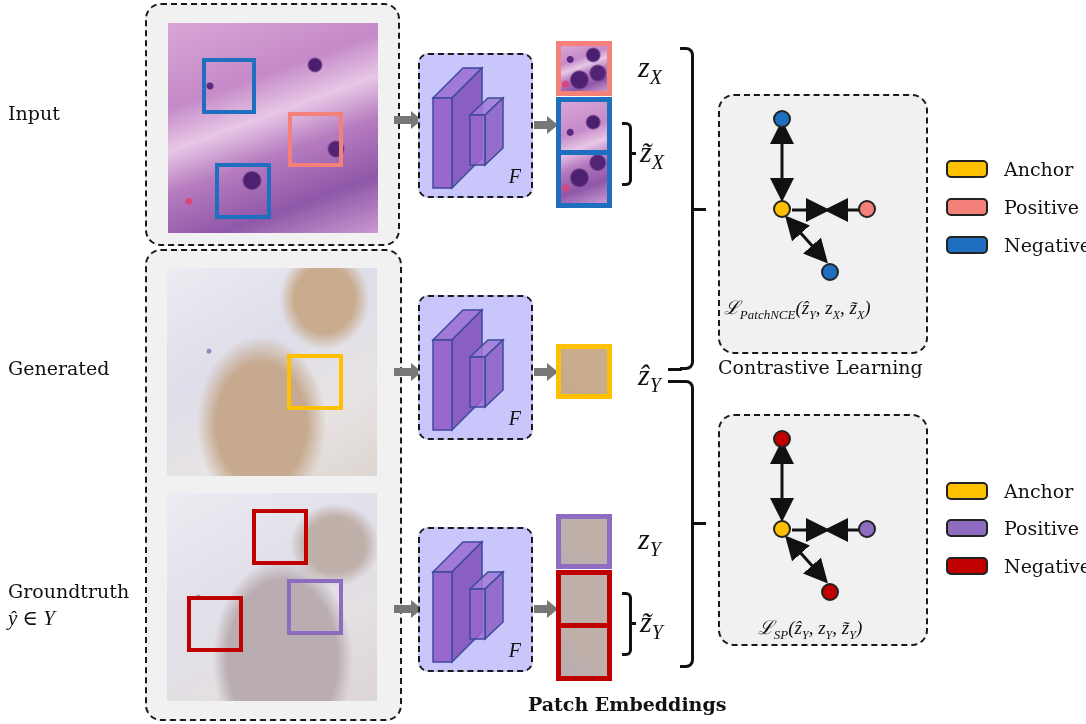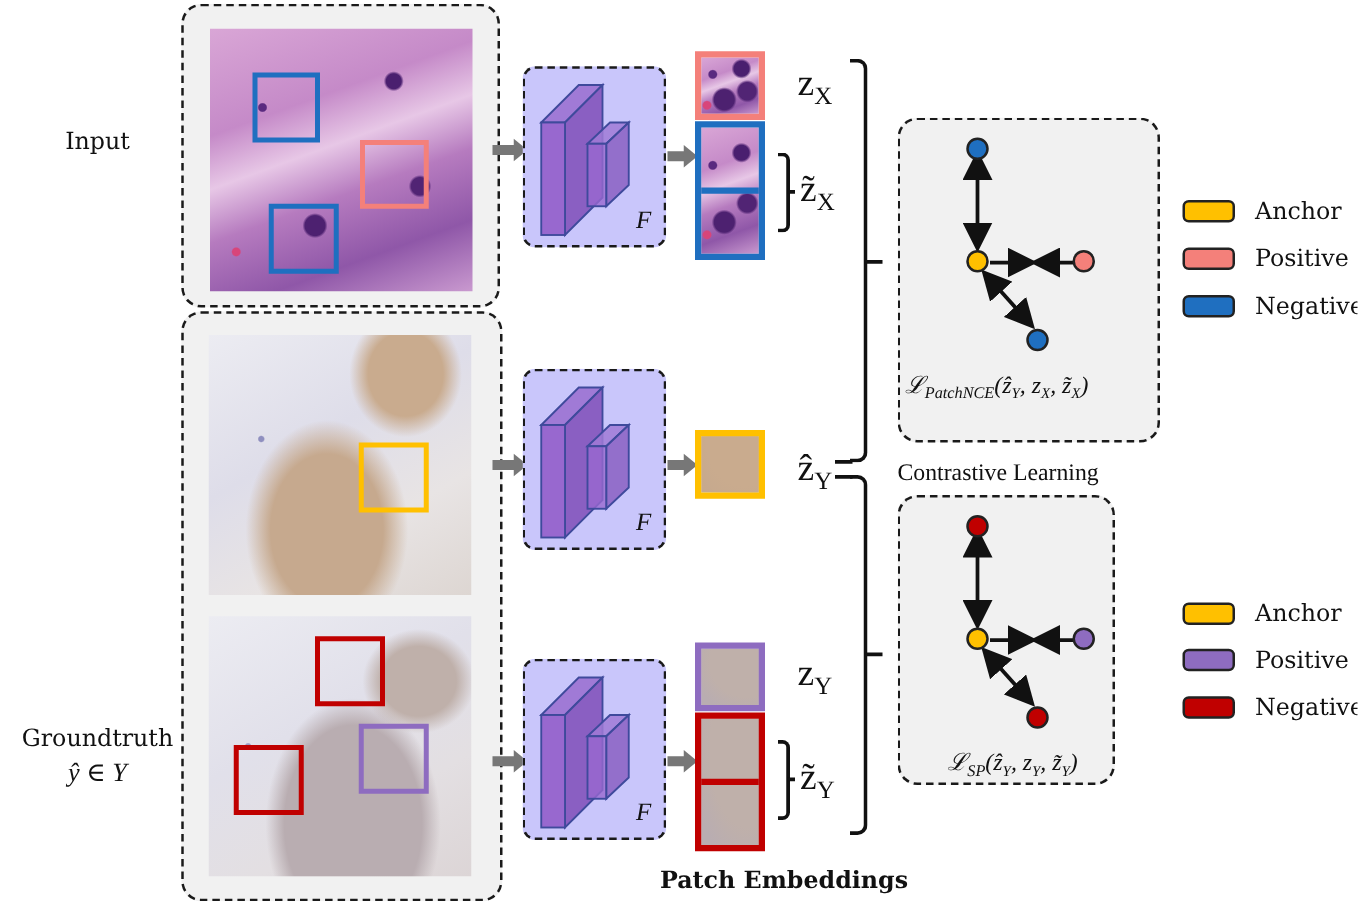--- a/index.html
+++ b/index.html
@@ -1,18 +1,18 @@
 <!DOCTYPE html>
 <html><head>
 <meta charset="utf-8">
 <style>
   html, body { margin:0; padding:0; background:#ffffff; }
   body { width:1086px; height:724px; position:relative; overflow:hidden;
          font-family:"DejaVu Serif", "Liberation Serif", serif; color:#111; }
-  .rowlabel { position:absolute; text-align:center; font-size:19px; line-height:27px; width:140px; }
+  .rowlabel { position:absolute; text-align:left; font-size:19px; line-height:27px; width:140px; }
   .rowlabel .math { font-style:italic; font-family:"Liberation Serif","DejaVu Serif",serif; font-size:21px; }
   .dash-panel { position:absolute; border:2.5px dashed #1a1a1a; border-radius:16px; background:#f1f1f1; box-sizing:border-box; }
   .tissue { position:absolute; overflow:hidden; }
   .he { background:
       radial-gradient(circle at 20% 30%, #5a2a80 0 3px, transparent 4px),
       radial-gradient(circle at 70% 20%, #4a1f6f 0 6px, transparent 8px),
       radial-gradient(circle at 80% 60%, #512474 0 7px, transparent 9px),
       radial-gradient(circle at 40% 75%, #4d2170 0 8px, transparent 10px),
       radial-gradient(circle at 10% 85%, #d8457a 0 3px, transparent 4px),
       linear-gradient(160deg, #d9a6d6 0%, #c58ac8 30%, #e7c7e6 45%, #b67bbf 60%, #8f57a8 80%, #c999cf 100%); }
@@ -26,39 +26,40 @@
       radial-gradient(ellipse at 80% 25%, #bfb0aa 0 30px, transparent 45px),
       radial-gradient(ellipse at 55% 80%, #b9adb1 0 55px, transparent 70px),
       radial-gradient(circle at 15% 50%, #9c9cc6 0 2px, transparent 3px),
       linear-gradient(150deg, #ececf2 0%, #e1e0ea 40%, #e3dfe2 70%, #dcd5d6 100%); }
   .roi { position:absolute; box-sizing:border-box; border-width:4px; border-style:solid; }
   .encoder { position:absolute; background:#c9c6fb; border:2.5px dashed #1a1a1a; border-radius:10px; box-sizing:border-box; }
   .enc-F { position:absolute; right:10px; bottom:8px; font-style:italic; font-size:20px; font-family:"Liberation Serif","DejaVu Serif",serif; }
   .arrow { position:absolute; height:8px; background:#777; }
   .arrow::after { content:""; position:absolute; right:-10px; top:-5px; border-left:11px solid #777; border-top:9px solid transparent; border-bottom:9px solid transparent; }
   .patch { position:absolute; box-sizing:border-box; border-width:5px; border-style:solid; }
-  .mathlbl { position:absolute; font-family:"Liberation Serif","DejaVu Serif",serif; font-size:30px; }
+  .mathlbl { position:absolute; font-style:italic; font-family:"Liberation Serif","DejaVu Serif",serif; font-size:30px; }
   .mathlbl sub { font-size:20px; }
   .bracket { position:absolute; border:3px solid #111; border-left:none; box-sizing:border-box; border-radius:0 6px 6px 0; }
   .bigbracket { position:absolute; border:3px solid #111; border-left:none; box-sizing:border-box; border-radius:0 8px 8px 0; }
   .tick { position:absolute; height:3px; background:#111; width:14px; }
   .lossbox { position:absolute; border:2.5px dashed #1a1a1a; border-radius:16px; background:#f1f1f1; box-sizing:border-box; }
   .node { position:absolute; width:18px; height:18px; border-radius:50%; border:2px solid #222; box-sizing:border-box; }
   .loss-text { position:absolute; font-style:italic; font-family:"Liberation Serif","DejaVu Serif",serif; font-size:19px; white-space:nowrap; }
   .legend-item { position:absolute; display:flex; align-items:center; font-size:19px; }
   .swatch { width:42px; height:18px; border:2px solid #222; border-radius:5px; box-sizing:border-box; margin-right:16px; }
   .caption { position:absolute; font-size:19px; white-space:nowrap; }
 </style>
 </head>
 <body>
 
 <div class="rowlabel" style="left:8px; top:100px;">
   <div>Input</div>
 </div>
 <div class="rowlabel" style="left:8px; top:355px;">
+  <div>Generated</div>
 </div>
 <div class="rowlabel" style="left:8px; top:578px;">
   <div>Groundtruth</div>
   <div class="math">ŷ ∈ Y</div>
 </div>
 
 <div class="dash-panel" style="left:145px; top:3px; width:255px; height:243px;">
   <div class="tissue he" style="left:21px; top:18px; width:210px; height:210px;">
     <div class="roi" style="left:34px; top:35px; width:54px; height:56px; border-color:#1F6FC0;"></div>
     <div class="roi" style="left:120px; top:89px; width:55px; height:55px; border-color:#F4807A;"></div>
@@ -182,21 +183,21 @@
   </svg>
   <div class="node" style="left:53px; top:14px; background:#1F6FC0;"></div>
   <div class="node" style="left:53px; top:104px; background:#FFC000;"></div>
   <div class="node" style="left:138px; top:104px; background:#F4807A;"></div>
   <div class="node" style="left:101px; top:167px; background:#1F6FC0;"></div>
   <div class="loss-text" style="left:4px; top:198px;">
     <span>ℒ</span><sub style="font-size:13px;">PatchNCE</sub>(ẑ<sub style="font-size:12px;">Y</sub>, z<sub style="font-size:12px;">X</sub>, z̃<sub style="font-size:12px;">X</sub>)
   </div>
 </div>
 
-<div class="lossbox" style="left:718px; top:396px; width:174px; height:232px;">
+<div class="lossbox" style="left:718px; top:414px; width:210px; height:232px;">
   <svg width="210" height="232" style="position:absolute;left:0;top:0;">
     <defs>
       <marker id="ah2" markerWidth="8" markerHeight="8" refX="6" refY="4" orient="auto">
           <path d="M0,0 L8,4 L0,8 Z" fill="#111"></path>
         </marker>
       <marker id="ahs2" markerWidth="8" markerHeight="8" refX="2" refY="4" orient="auto">
           <path d="M8,0 L0,4 L8,8 Z" fill="#111"></path>
         </marker>
     </defs>
     <line x1="62" y1="30" x2="62" y2="100" stroke="#111" stroke-width="3" marker-start="url(#ahs2)" marker-end="url(#ah2)"></line>
@@ -232,14 +233,14 @@
 </div>
 <div class="legend-item" style="left:946px; top:517px;">
   <span class="swatch" style="background:#8E6CC0;"></span>
   <span>Positive</span>
 </div>
 <div class="legend-item" style="left:946px; top:555px;">
   <span class="swatch" style="background:#C00000;"></span>
   <span>Negative</span>
 </div>
 
-<div class="caption" style="left:718px; top:368px;font-family:Liberation Serif, serif;">Contrastive Learning</div>
+<div class="caption" style="left:718px; top:356px;">Contrastive Learning</div>
 <div class="caption" style="left:528px; top:693px;font-weight:bold;">Patch Embeddings</div>
 
 </body></html>

